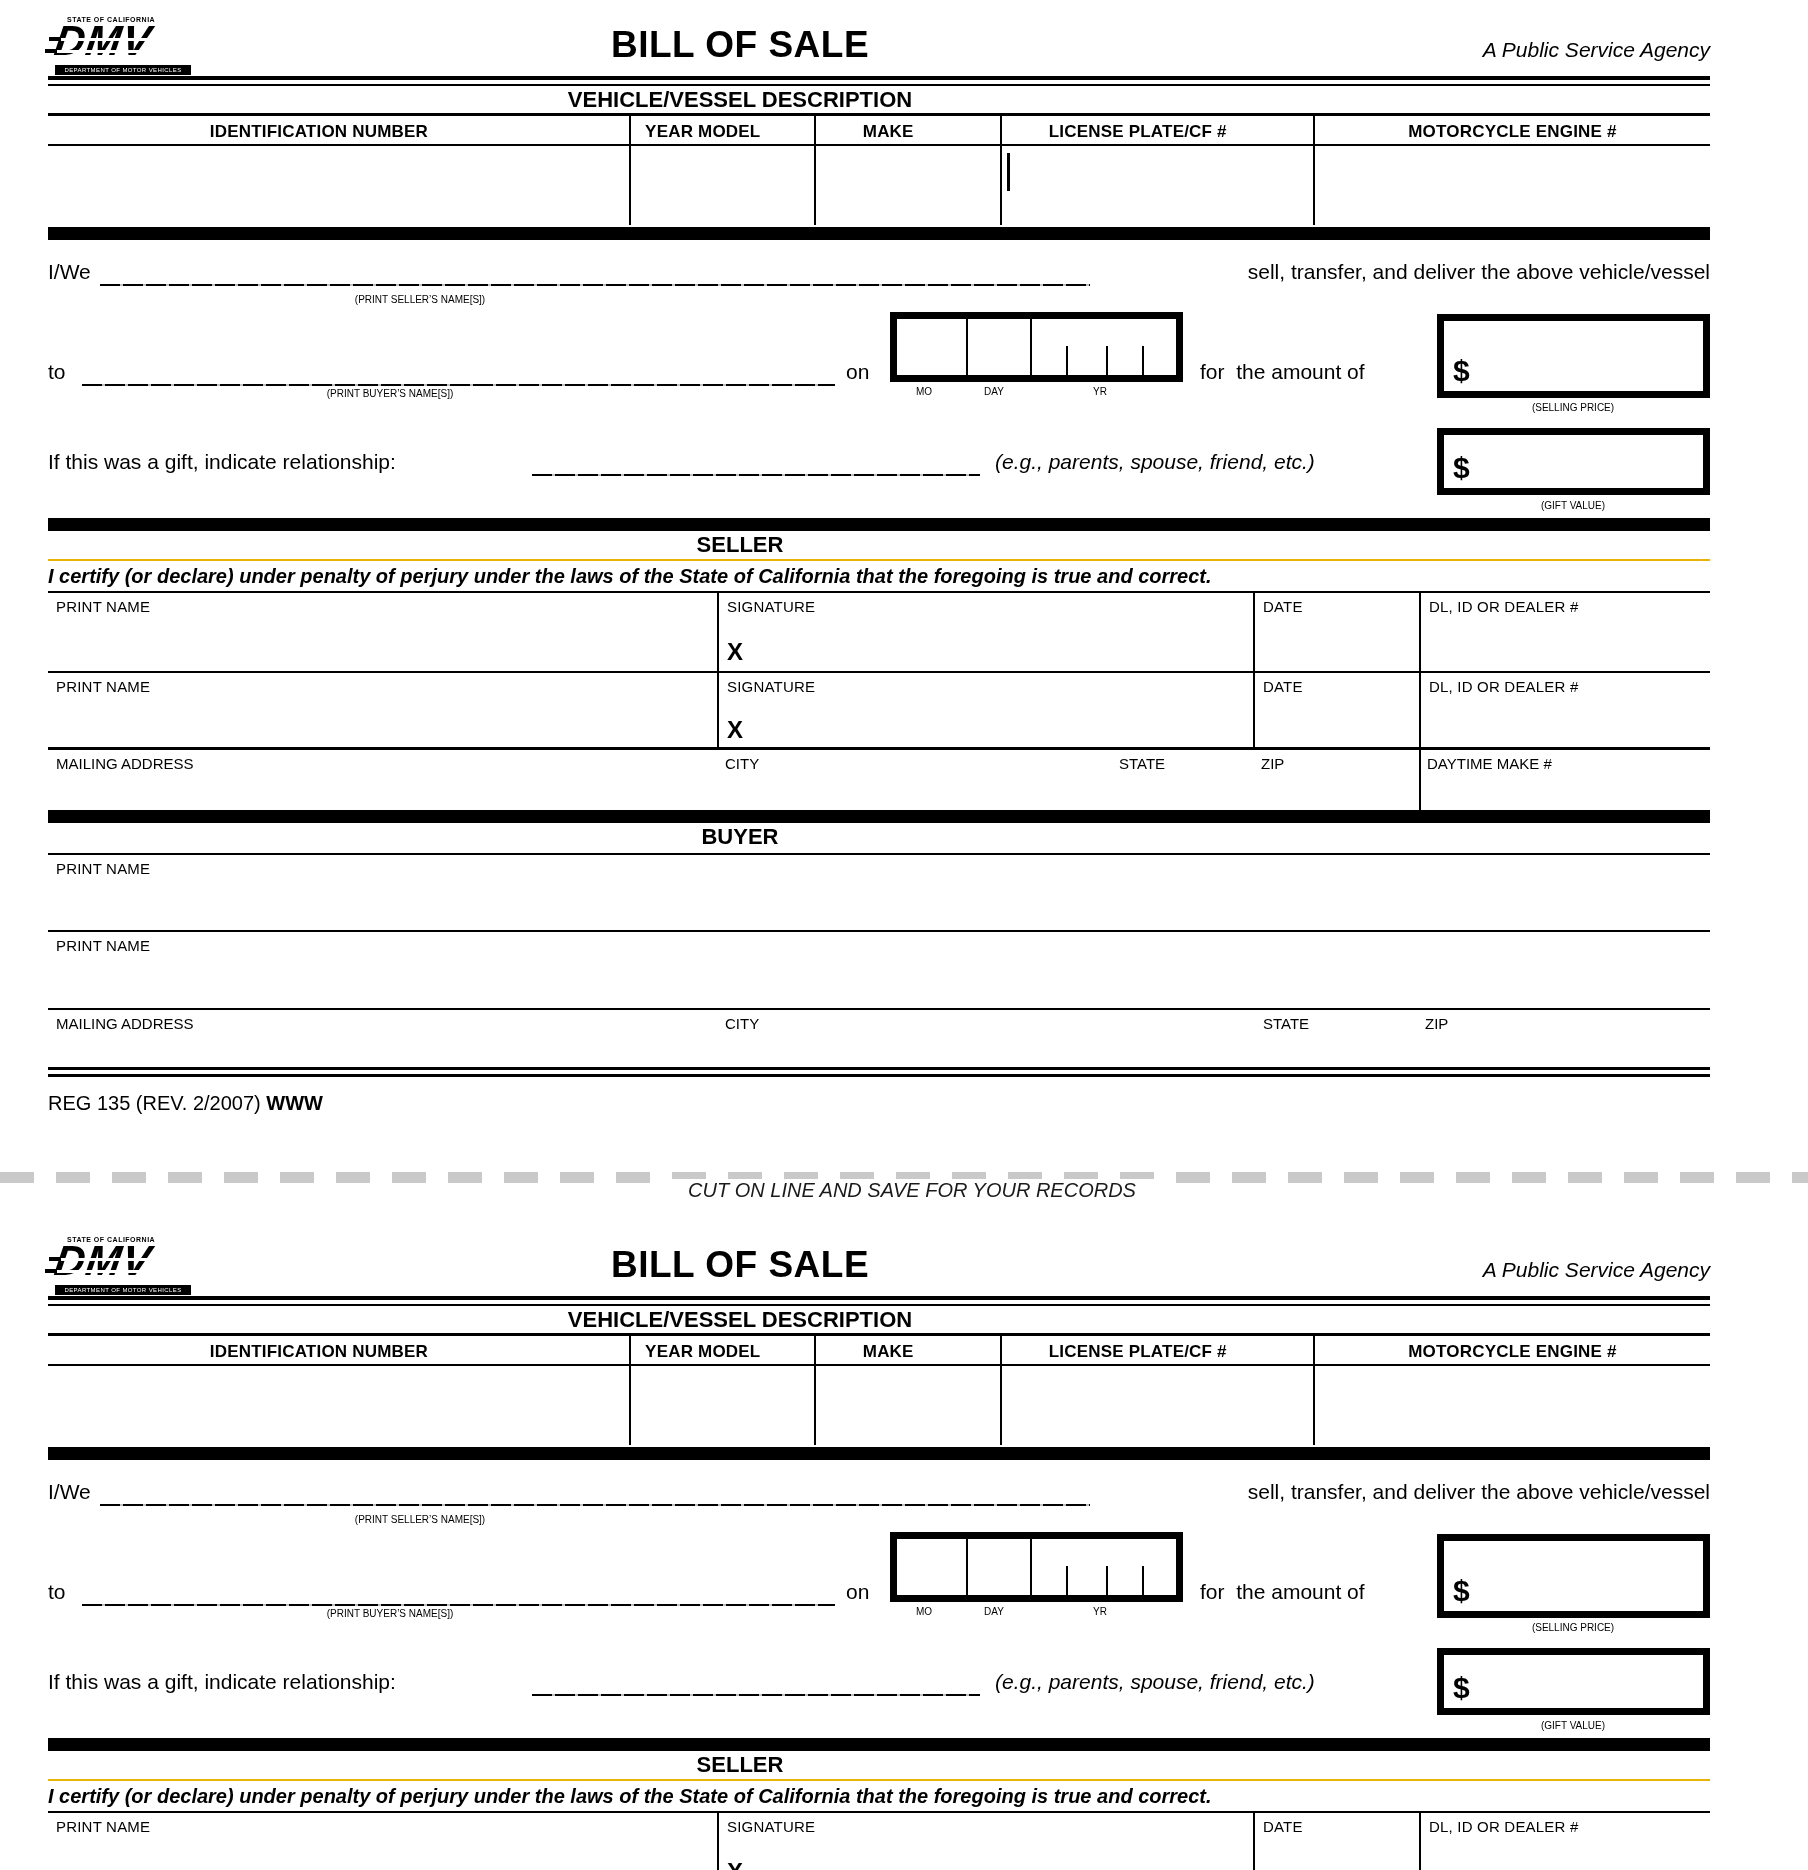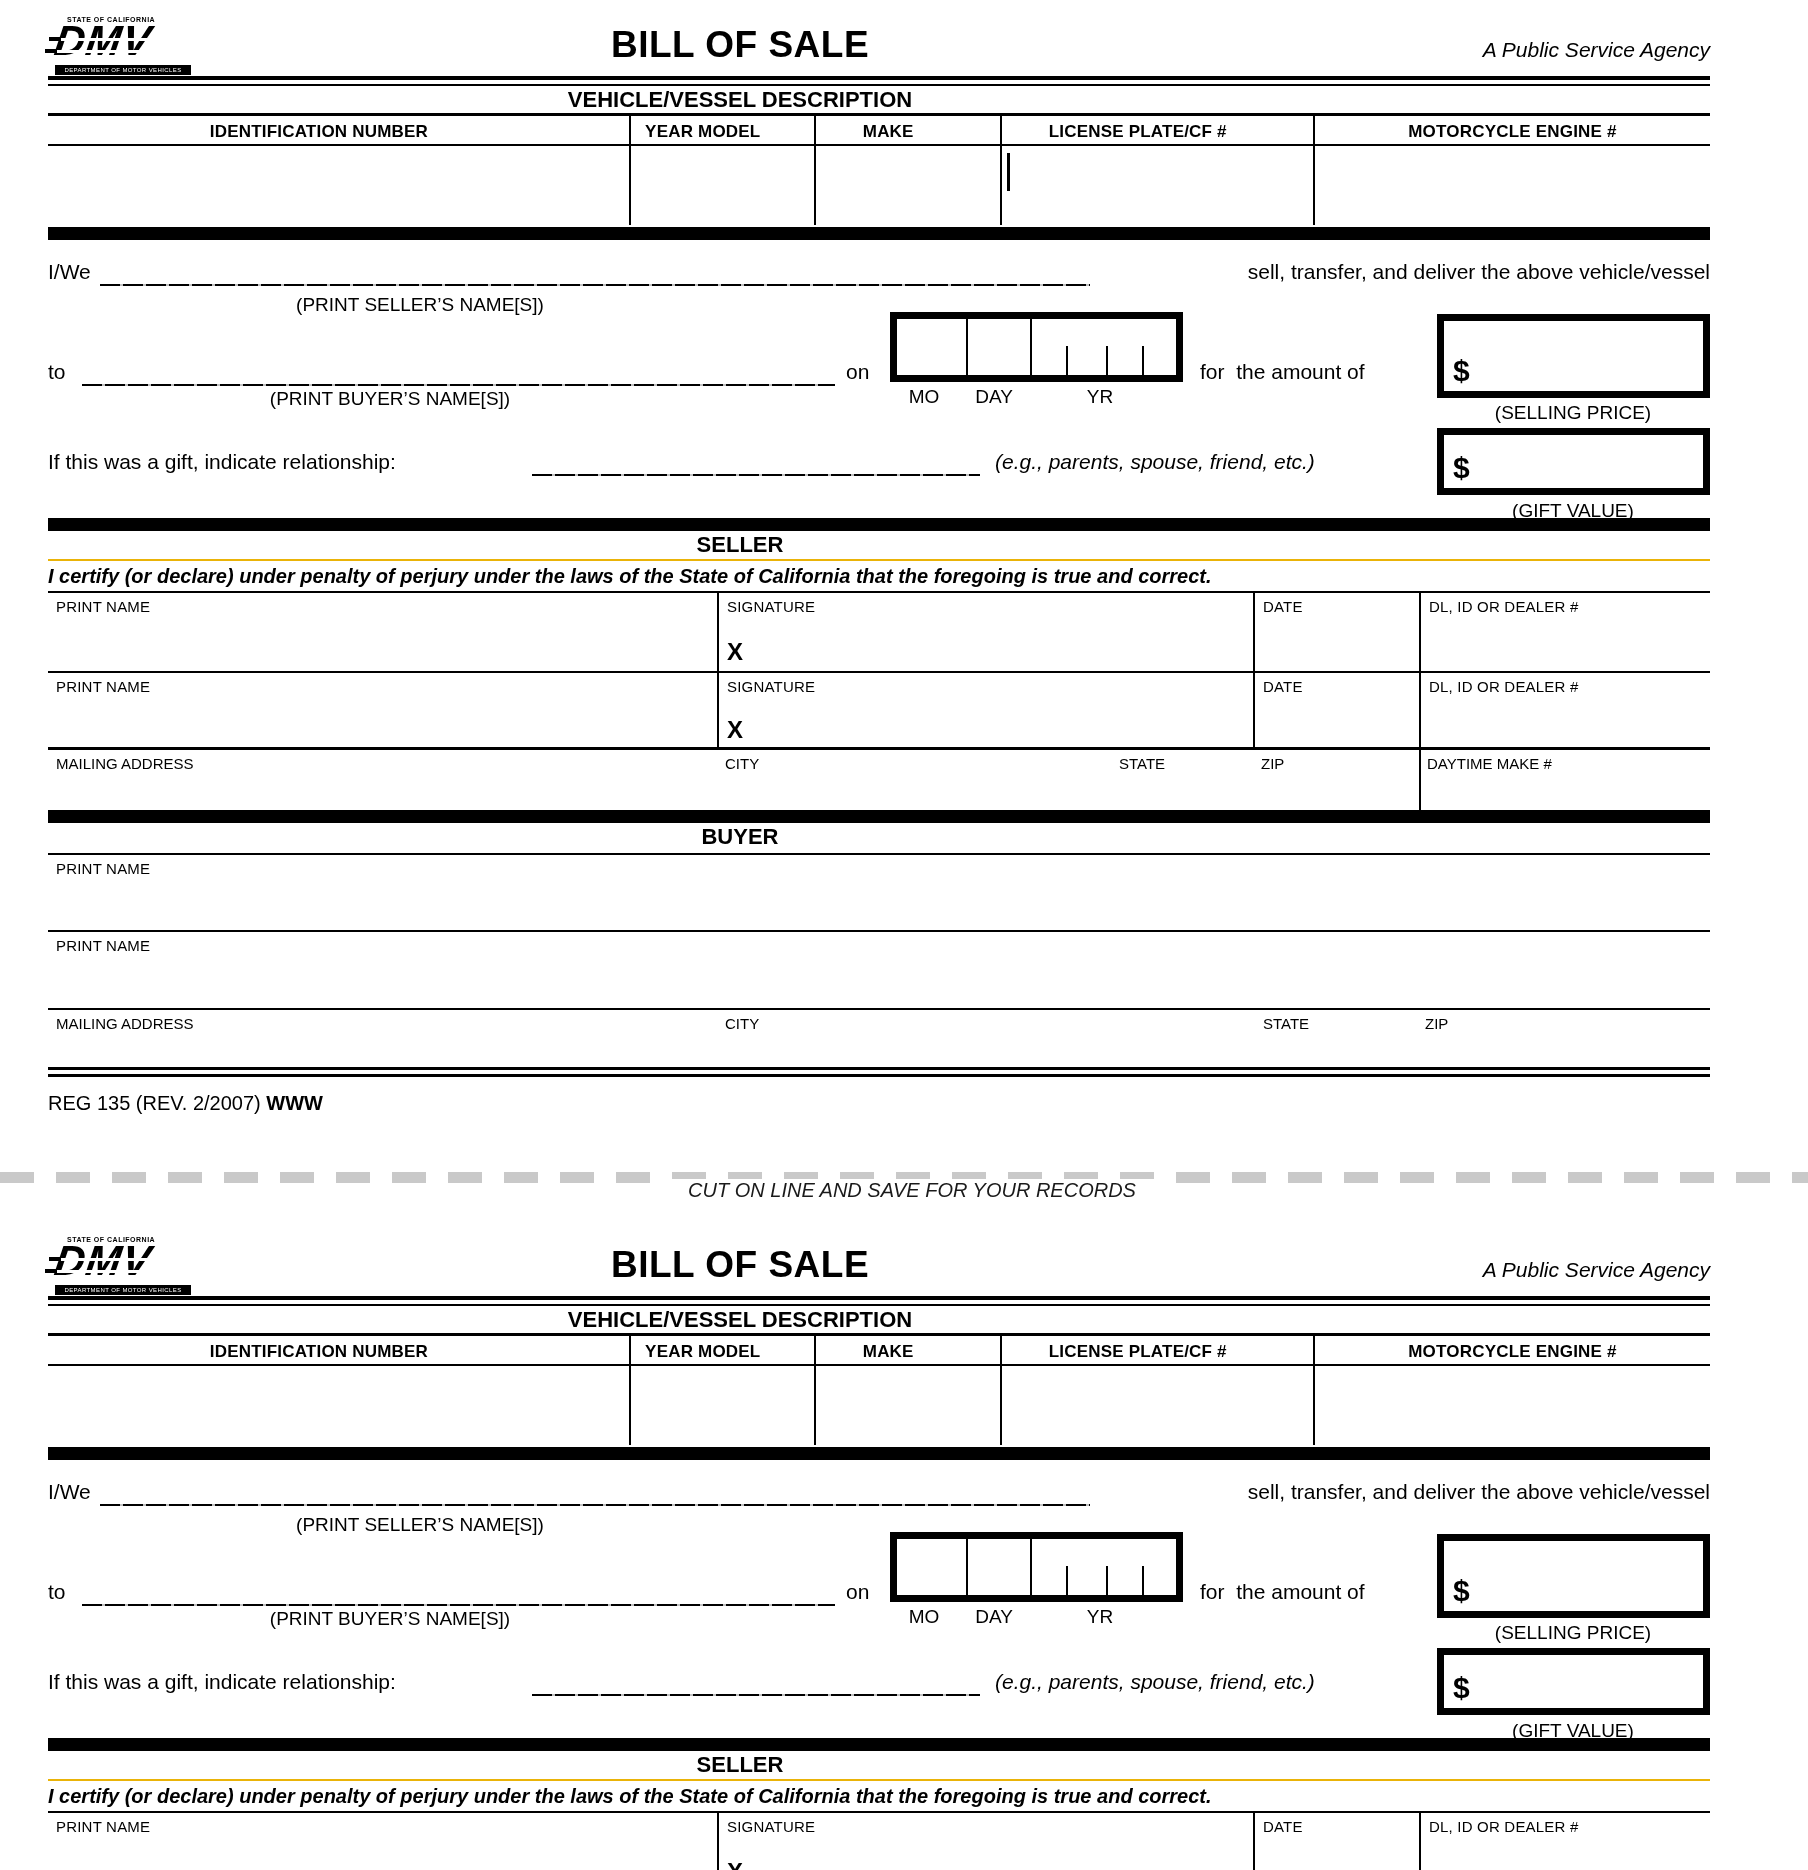--- a/index.html
+++ b/index.html
@@ -30,21 +30,21 @@
   .vcell{box-sizing:border-box;border-left:2px solid #000;position:relative;}
   .vcell:first-child{border-left:none;}
   .vc0{width:617px;} .vc1{width:166px;} .vc2{width:167px;} .vc3{width:312px;} .vc4{width:452px;}
   .vhead .vcell{font-size:17px;font-weight:bold;text-align:center;line-height:31px;letter-spacing:.2px;}
   .cursor{position:absolute;left:5px;top:7px;width:3px;height:38px;background:#000;}
   
   .stline{position:absolute;font-size:21px;}
   .blank{position:absolute;height:24px;
          background-image:repeating-linear-gradient(90deg,#000 0 20px,rgba(0,0,0,.25) 20px 23px);
          background-size:100% 2px;background-position:left bottom;background-repeat:no-repeat;}
-  .tinylab{position:absolute;font-size:19px;white-space:nowrap;}
+  .tinylab{position:absolute;font-size:10px;white-space:nowrap;}
   .ctr{transform:translateX(-50%);}
   .datebox{position:absolute;left:890px;top:302px;width:293px;height:70px;
            border:7px solid #000;box-sizing:border-box;}
   .dbdiv{position:absolute;top:0;width:2px;height:100%;background:#000;}
   .dbtick{position:absolute;bottom:0;width:2px;height:52%;background:#000;}
   .moneybox{position:absolute;left:1437px;width:273px;border:7px solid #000;box-sizing:border-box;}
   .moneybox .dollar{position:absolute;left:9px;bottom:3px;font-size:30px;font-weight:bold;}
   
   .certify{position:absolute;left:48px;top:549px;width:1662px;height:30px;border-top:2px solid #eab308;
            box-sizing:border-box;font-size:20px;font-weight:bold;font-style:italic;line-height:30px;}

